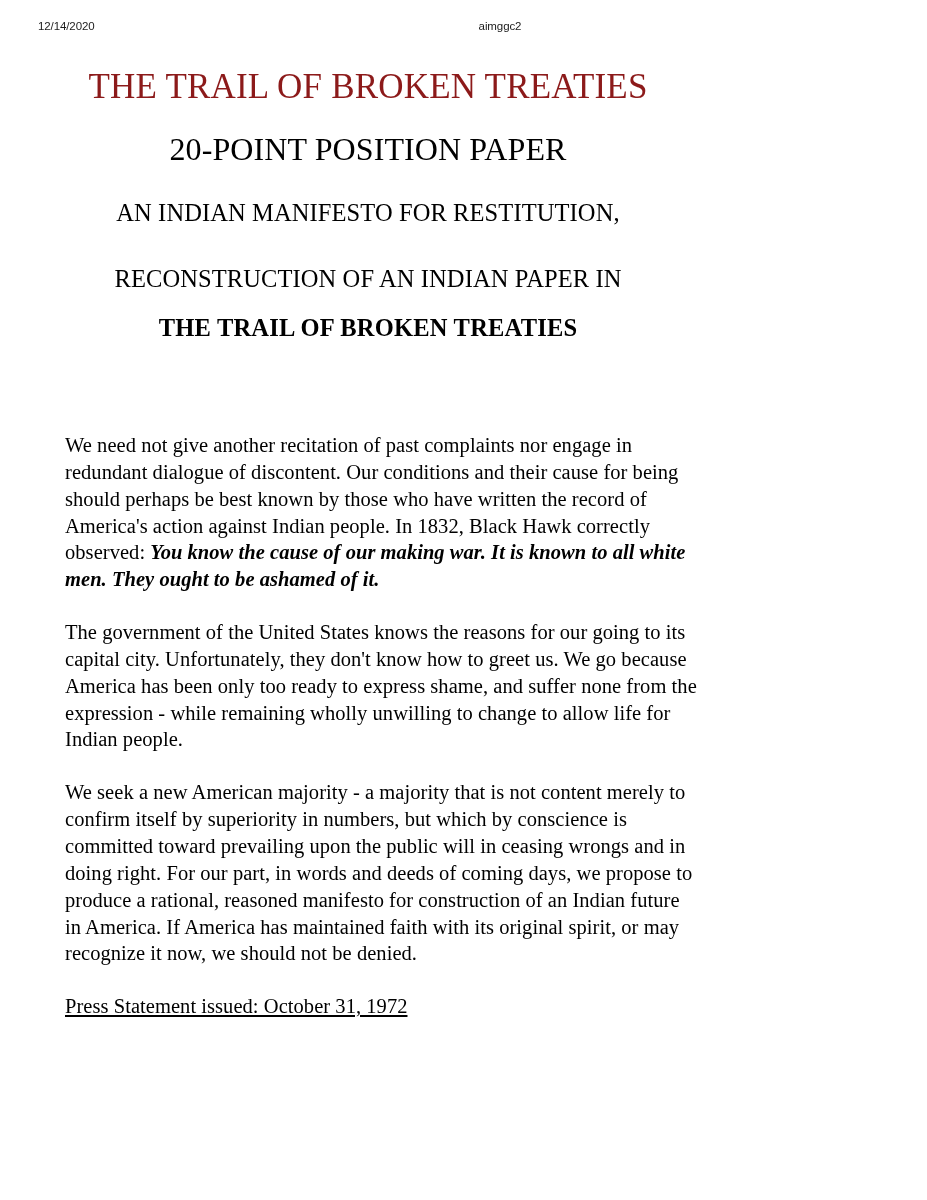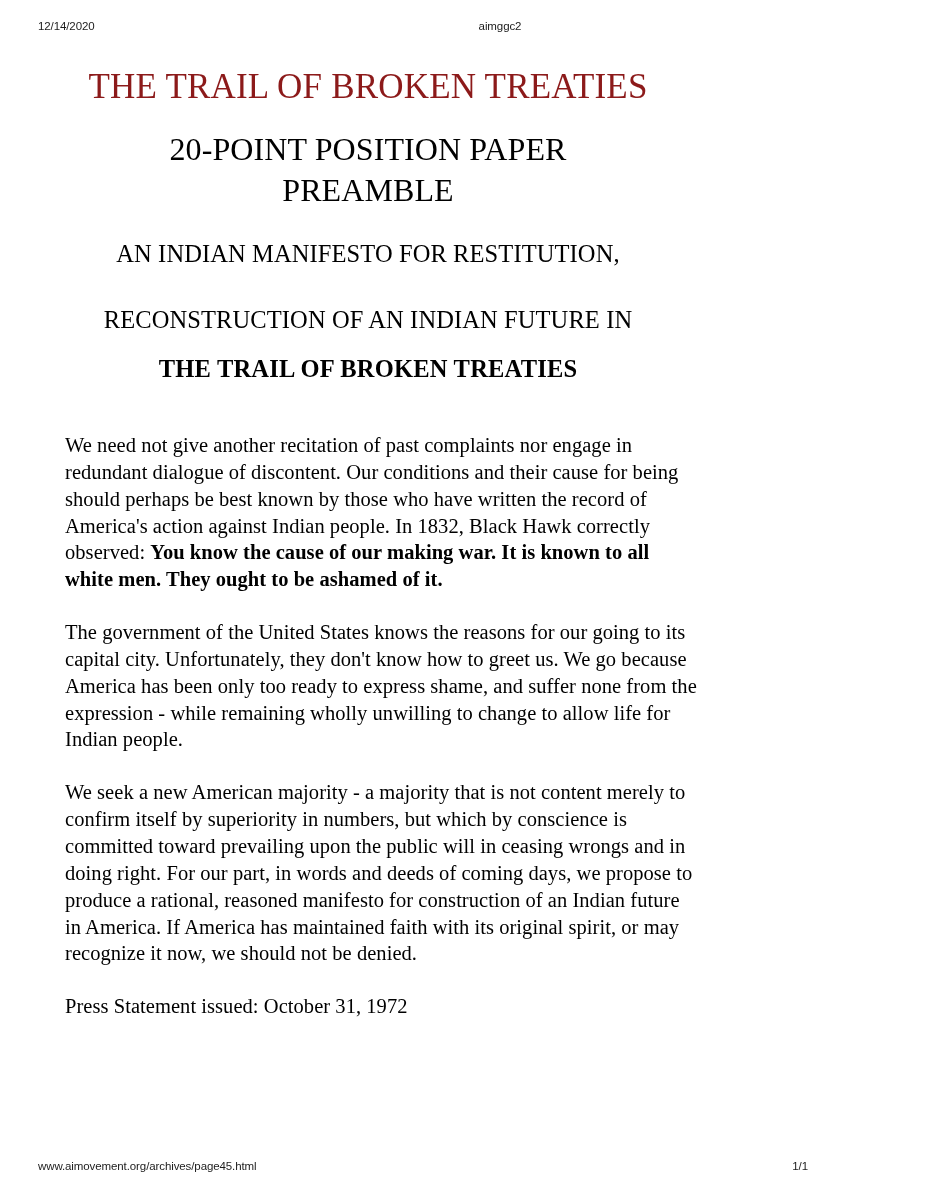--- a/index.html
+++ b/index.html
@@ -124,24 +124,25 @@
   }
 
   .body-copy p {
     margin: 0 0 26px 0;
     font-size: 20.5px;
     line-height: 1.31;
     text-align: left;
     letter-spacing: 0.05px;
   }
 
-  .body-copy p:last-child { margin-bottom: 0; }
+  .body-copy p:last-child { margin-bottom: 0; text-decoration: underline; }
 
   .quote {
     font-weight: bold;
+    font-style: italic;
   }
 
   .press-line {
     margin-top: 4px;
   }
 </style>
 </head>
 <body>
 
 <div class="page">
@@ -151,43 +152,38 @@
     <span class="chrome-center">aimggc2</span>
   </div>
 
   <div class="doc">
 
     <div class="title-block">
       <h1 class="main-title">THE TRAIL OF BROKEN TREATIES</h1>
 
       <h2 class="paper-title">
         <span>20-POINT POSITION PAPER</span><br>
-        <span>PREAMBLE</span>
       </h2>
 
       <h3 class="manifesto">
         <span>AN INDIAN MANIFESTO FOR RESTITUTION,</span><br>
         <br>
-        <span>RECONSTRUCTION OF AN INDIAN FUTURE IN</span>
+        <span>RECONSTRUCTION OF AN INDIAN PAPER IN</span>
       </h3>
 
       <h3 class="sub-banner">THE TRAIL OF BROKEN TREATIES</h3>
     </div>
 
     <div class="body-copy">
 
       <p><span>We need not give another recitation of past complaints nor engage in redundant dialogue of discontent.  Our conditions and their cause for being should perhaps be best known by those who have written the record of America's action against Indian people.  In 1832, Black Hawk correctly observed: </span><span class="quote">You know the cause of our making war. It is known to all white men. They ought to be ashamed of it.</span></p>
 
       <p>The government of the United States knows the reasons for our going to its capital city.  Unfortunately, they don't know how to greet us. We go because America has been only too ready to express shame, and suffer none from the expression - while remaining wholly unwilling to change to allow life for Indian people.</p>
 
       <p>We seek a new American majority - a majority that is not content merely to confirm itself by superiority in numbers, but which by conscience is committed toward prevailing upon the public will in ceasing wrongs and in doing right.  For our part, in words and deeds of coming days, we propose to produce a rational, reasoned manifesto for construction of an Indian future in America.  If America has maintained faith with its original spirit, or may recognize it now, we should not be denied.</p>
 
       <p class="press-line">Press Statement issued: October 31, 1972</p>
 
     </div>
   </div>
 
-  <div class="print-chrome print-footer">
-    <span class="chrome-left">www.aimovement.org/archives/page45.html</span>
-    <span class="chrome-right">1/1</span>
-  </div>
 
 </div>
 
 </body></html>

